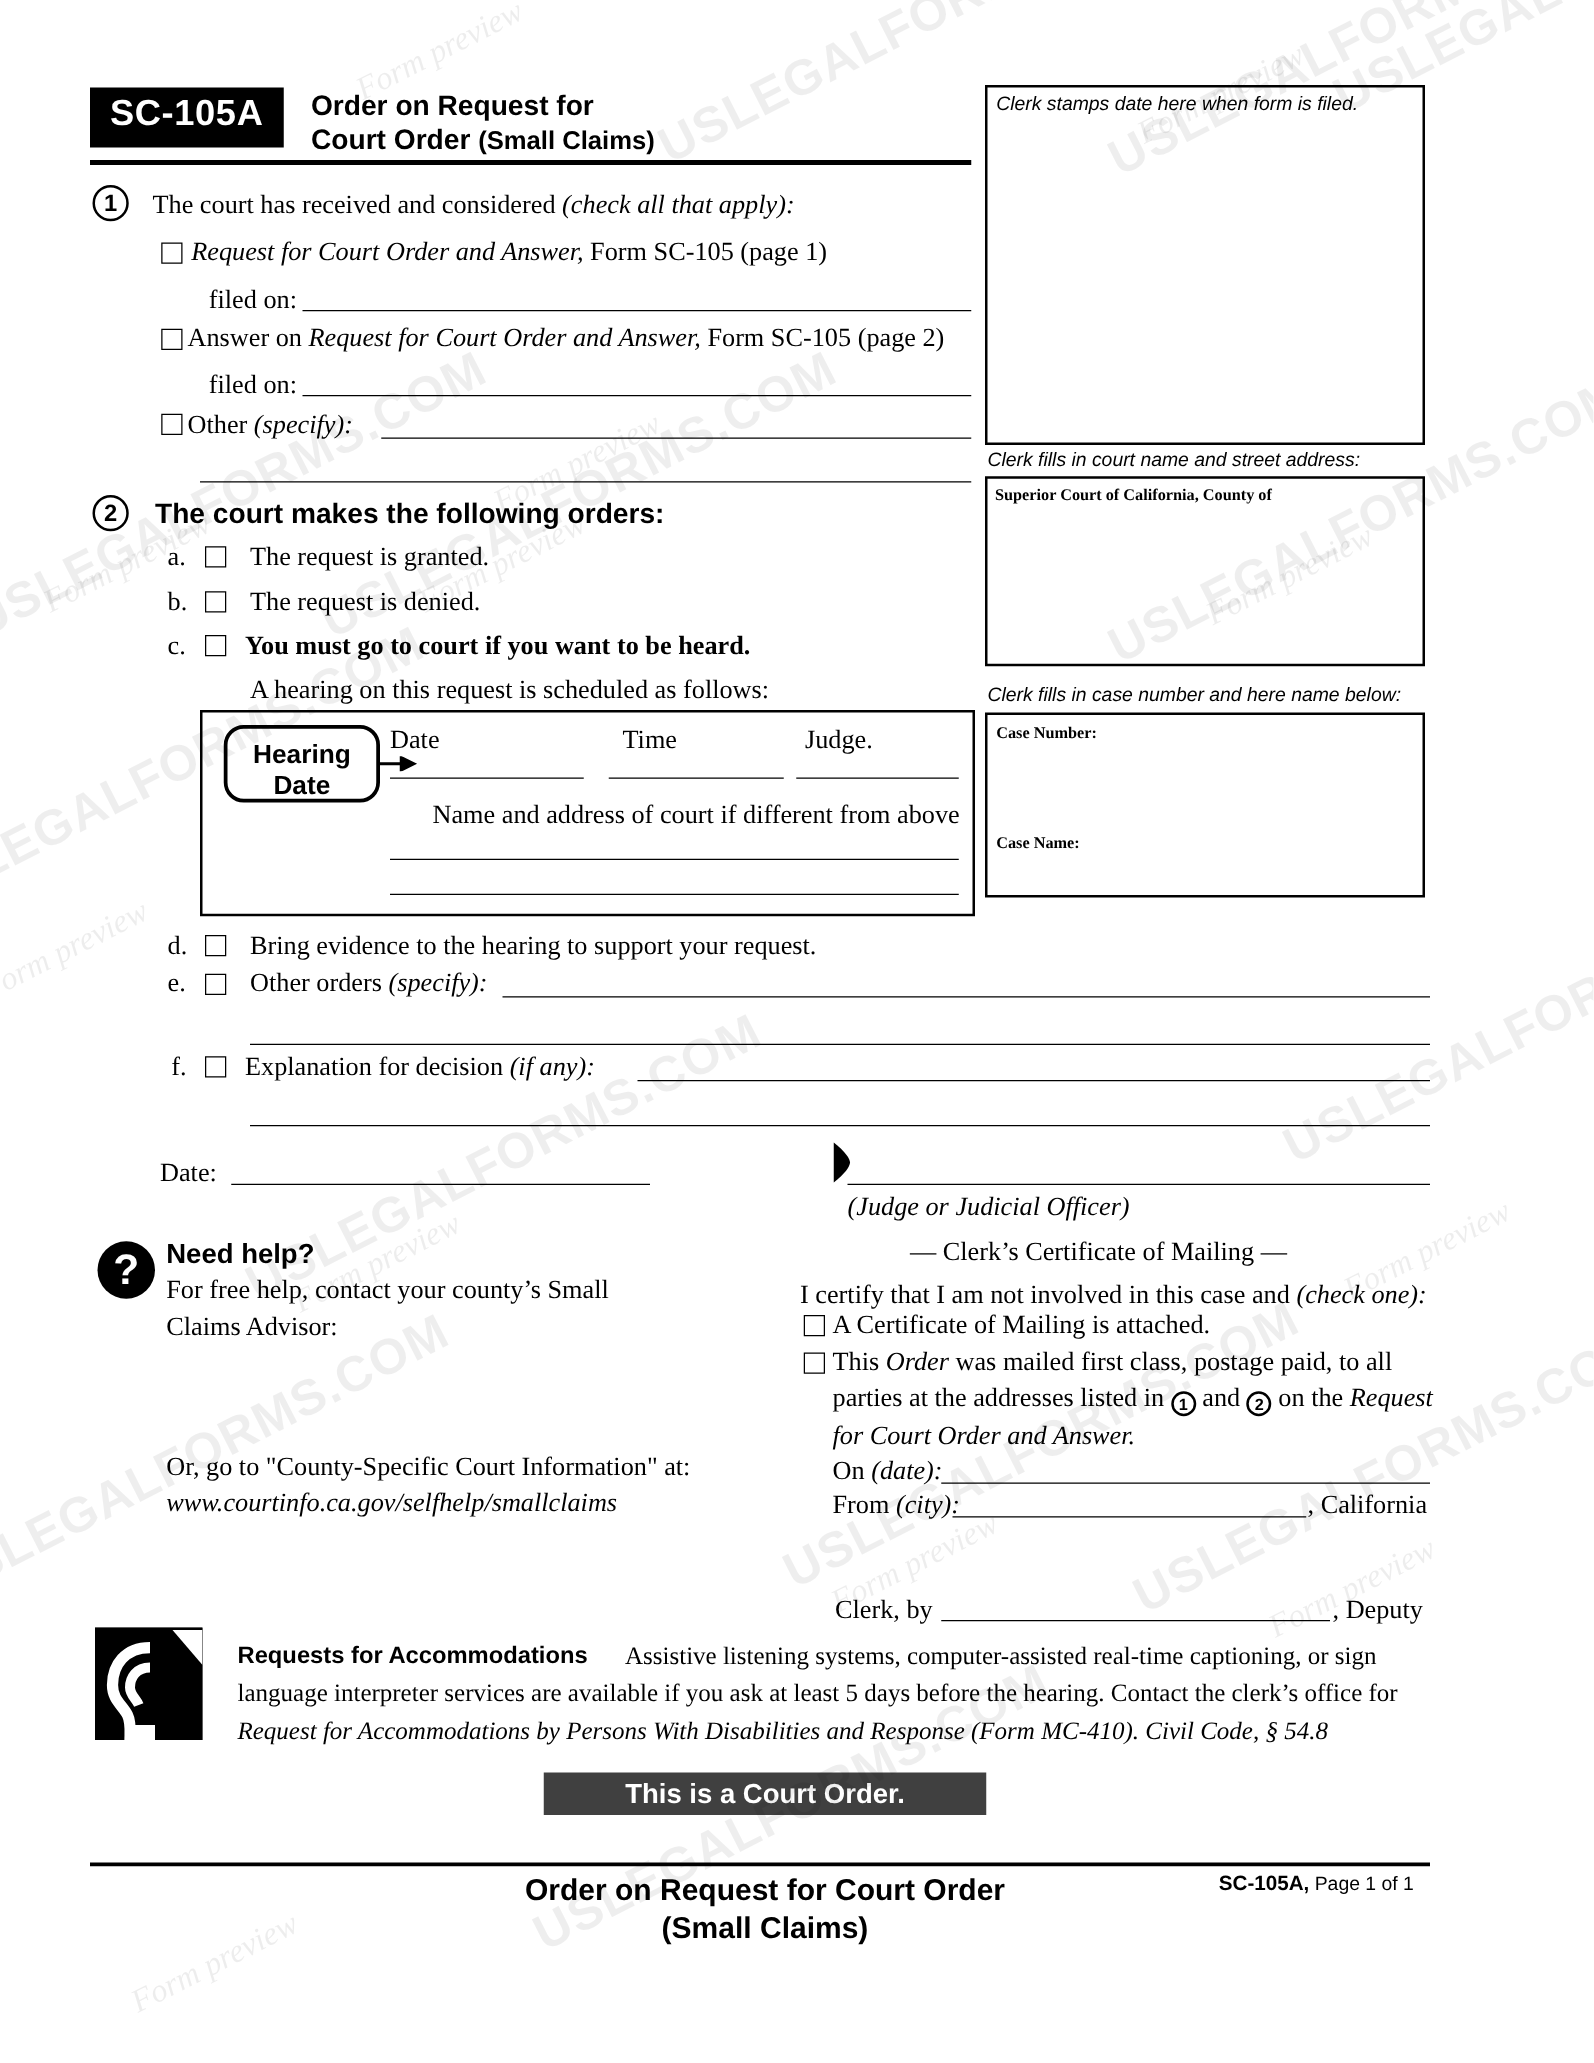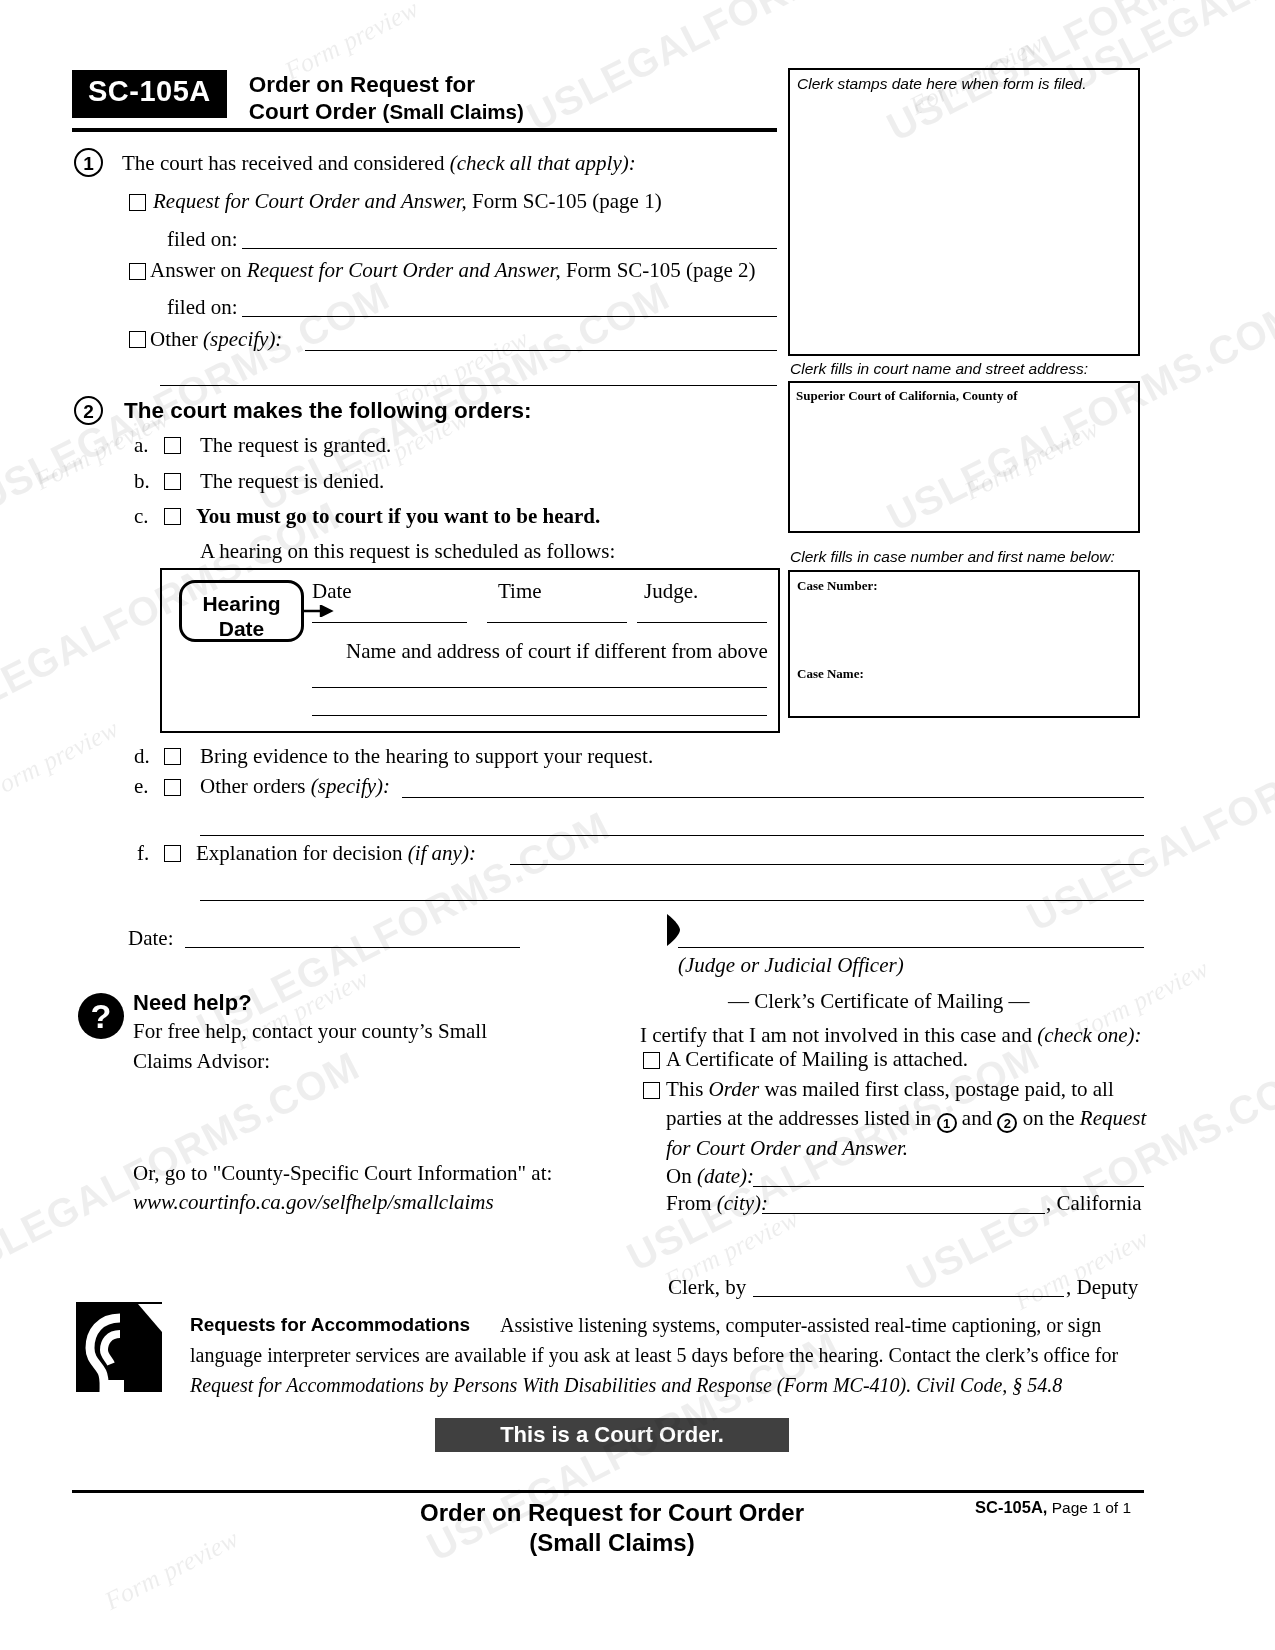--- a/index.html
+++ b/index.html
@@ -240,21 +240,21 @@
     <div class="hdr-rule"></div>
   </div>
 
   <div class="rbox" style="left:788px; top:68px; width:352px; height:288px;"></div>
   <div class="rlabel" style="left:797px; top:75px;">Clerk stamps date here when form is filed.</div>
 
   <div class="rlabel" style="left:790px; top:360px;">Clerk fills in court name and street address:</div>
   <div class="rbox" style="left:788px; top:381px; width:352px; height:152px;"></div>
   <div class="rbox-txt" style="left:796px; top:388px;">Superior Court of California, County of</div>
 
-  <div class="rlabel" style="left:790px; top:548px;">Clerk fills in case number and first name below:</div>
+  <div class="rlabel" style="left:790px; top:548px;">Clerk fills in case number and here name below:</div>
   <div class="rbox" style="left:788px; top:570px; width:352px; height:148px;"></div>
   <div class="rbox-txt" style="left:797px; top:578px;">Case Number:</div>
   <div class="rbox-txt" style="left:797px; top:641px;margin-top:25px;">Case Name:</div>
 
   <div class="circnum" style="left:74px; top:148px;">1</div>
   <div class="t" style="left:122px; top:150px;">
     <span>The court has received and considered </span><span class="i">(check all that apply):</span>
   </div>
 
   <div class="cbox" style="left:129px; top:194px;"></div>

